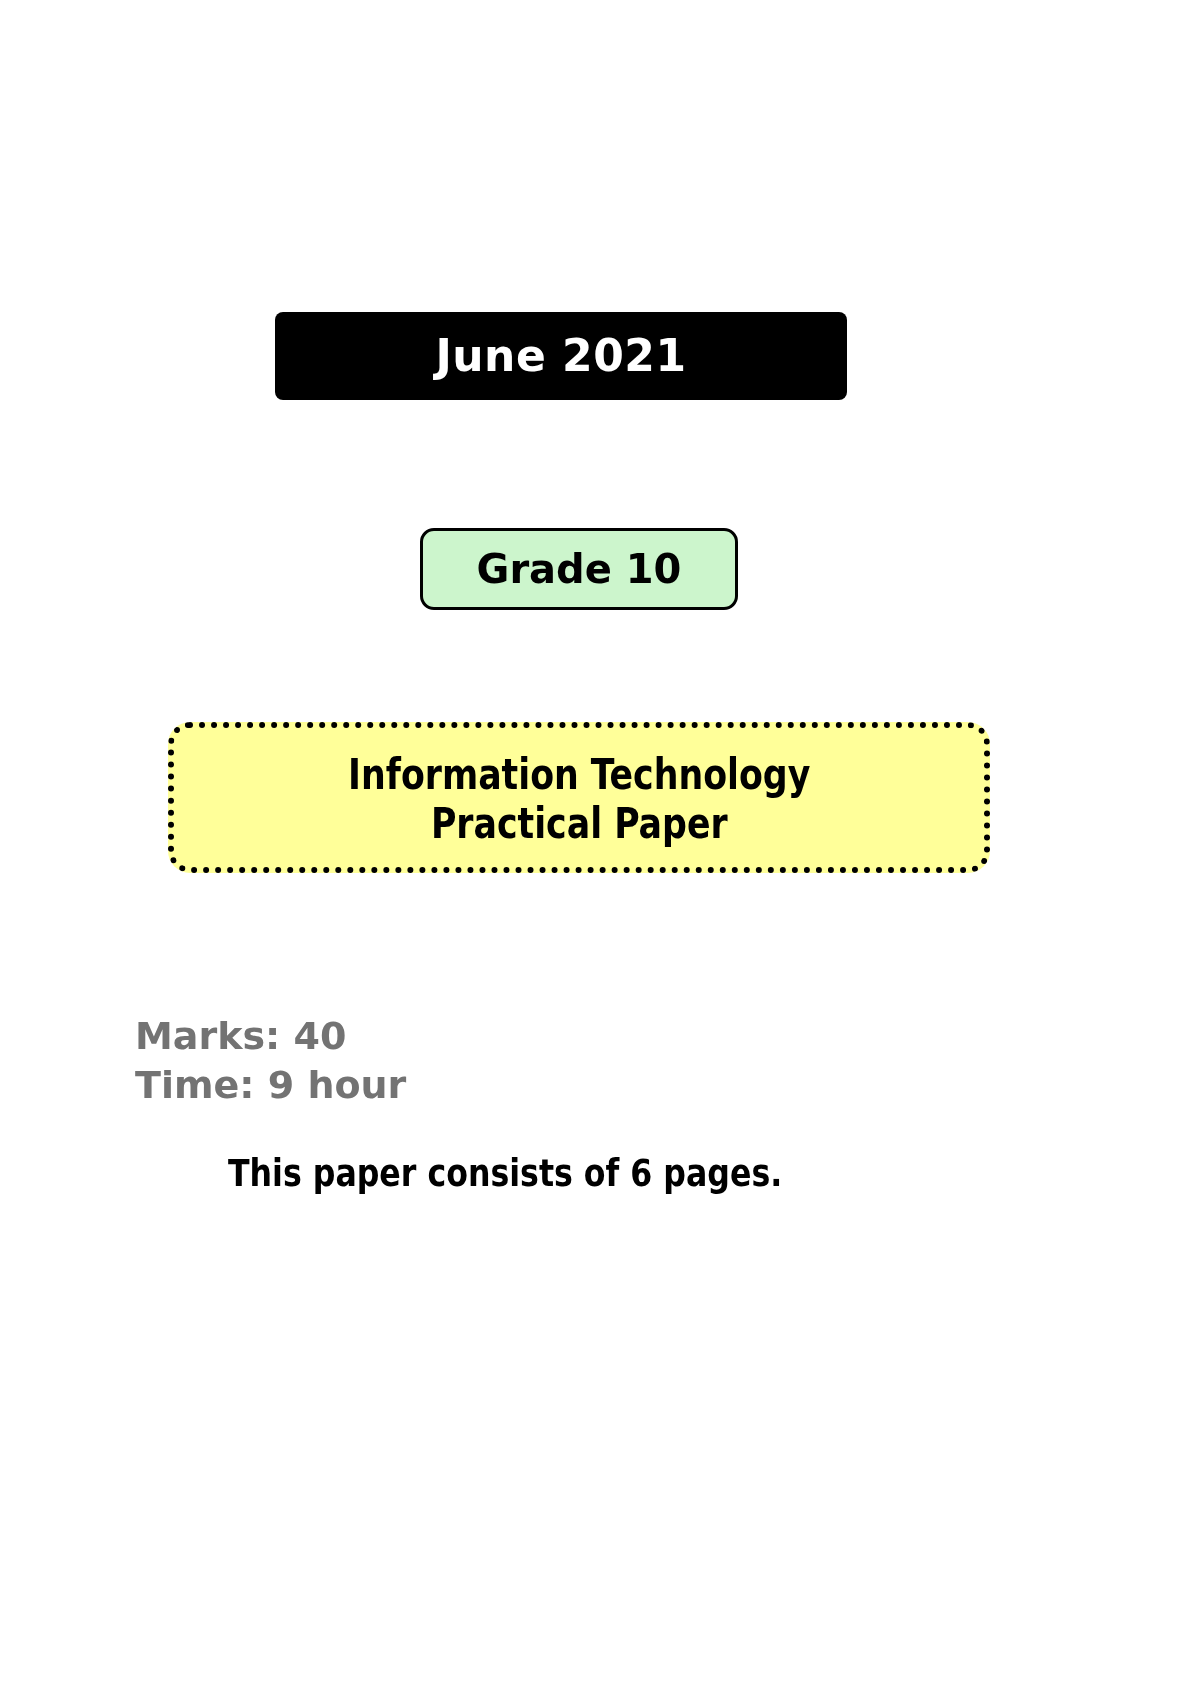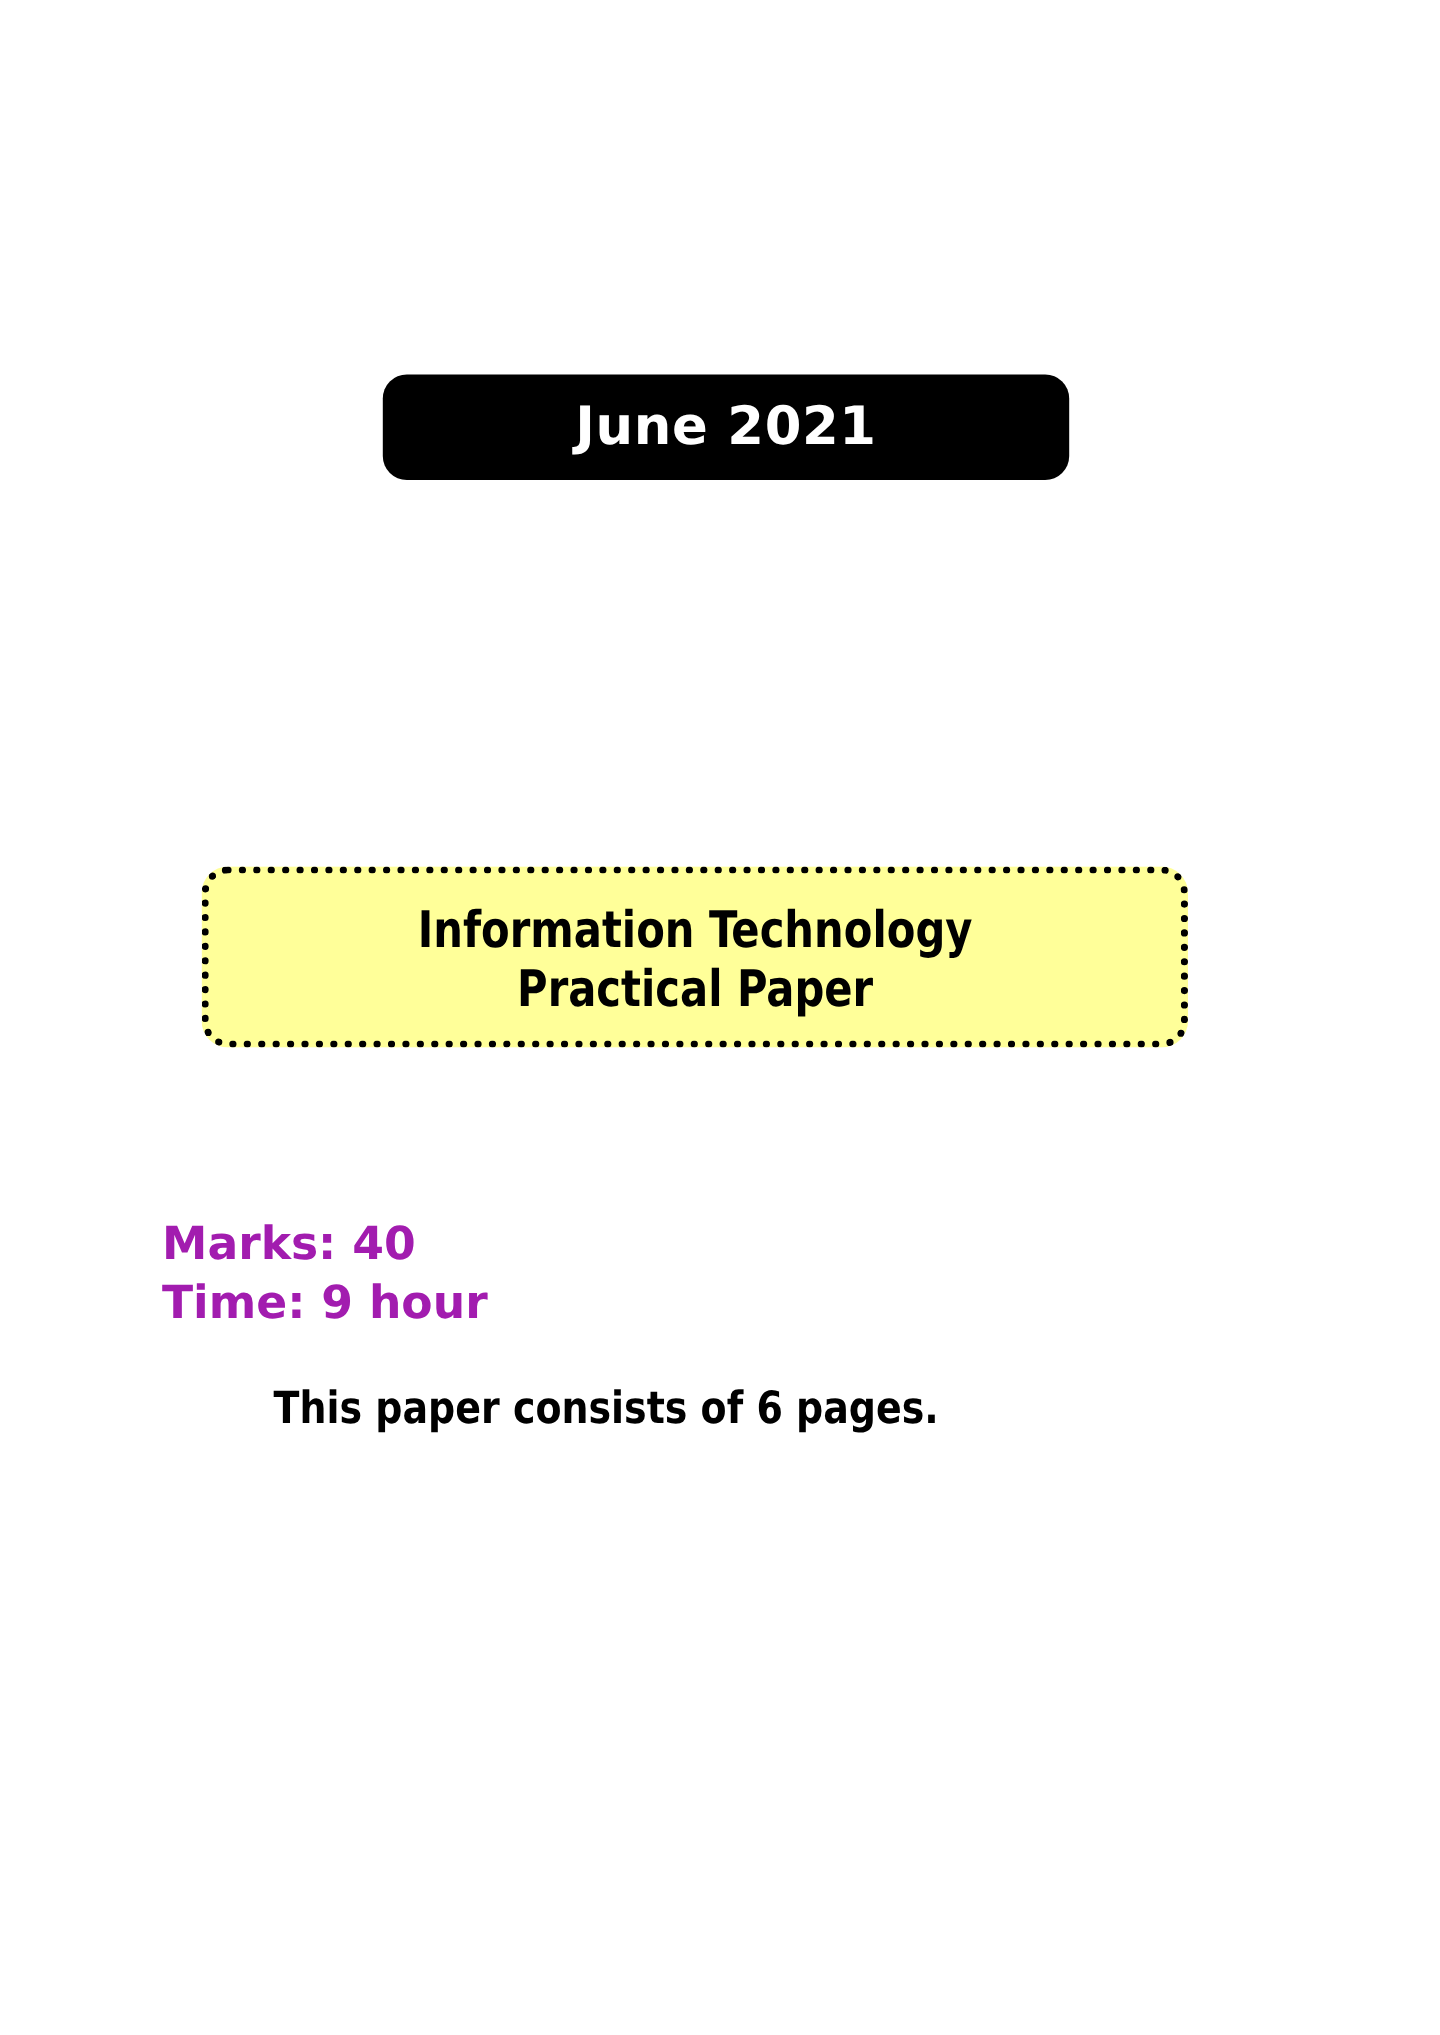--- a/index.html
+++ b/index.html
@@ -23,26 +23,25 @@
   }
 
   
   .session-banner {
     position: absolute;
     left: 275px;
     top: 312px;
     width: 572px;
     height: 88px;
     background: #000000;
-    border-radius: 20px;
+    border-radius: 8px;
     display: flex;
     align-items: center;
     justify-content: center;
     box-sizing: border-box;
-    margin-left: 44px;
   }
   .session-banner-text {
     color: #ffffff;
     font-family: "DejaVu Sans", sans-serif;
     font-weight: bold;
     font-size: 44px;
     line-height: 1;
     letter-spacing: 0.5px;
     white-space: nowrap;
   }
@@ -104,21 +103,21 @@
     left: 135px;
     top: 1012px;
     display: flex;
     flex-direction: column;
   }
   .exam-meta-line {
     font-family: "DejaVu Sans", sans-serif;
     font-weight: bold;
     font-size: 38px;
     line-height: 1.30;
-    color: #a21caf;
+    color: #737373;
     white-space: nowrap;
   }
 
   
   .page-note {
     position: absolute;
     left: 228px;
     top: 1152px;
     font-family: "Liberation Sans Narrow", "DejaVu Sans Condensed", "Liberation Sans", sans-serif;
     font-weight: bold;
@@ -132,20 +131,23 @@
 </style>
 </head>
 <body>
 
 <div class="page">
 
   <div class="session-banner">
     <span class="session-banner-text">June 2021</span>
   </div>
 
+  <div class="grade-box">
+    <span class="grade-box-text">Grade 10</span>
+  </div>
 
   <div class="subject-box">
     <span class="subject-line">Information Technology</span>
     <span class="subject-line">Practical Paper</span>
   </div>
 
   <div class="exam-meta">
     <span class="exam-meta-line">Marks: 40</span>
     <span class="exam-meta-line">Time: 9 hour</span>
   </div>

